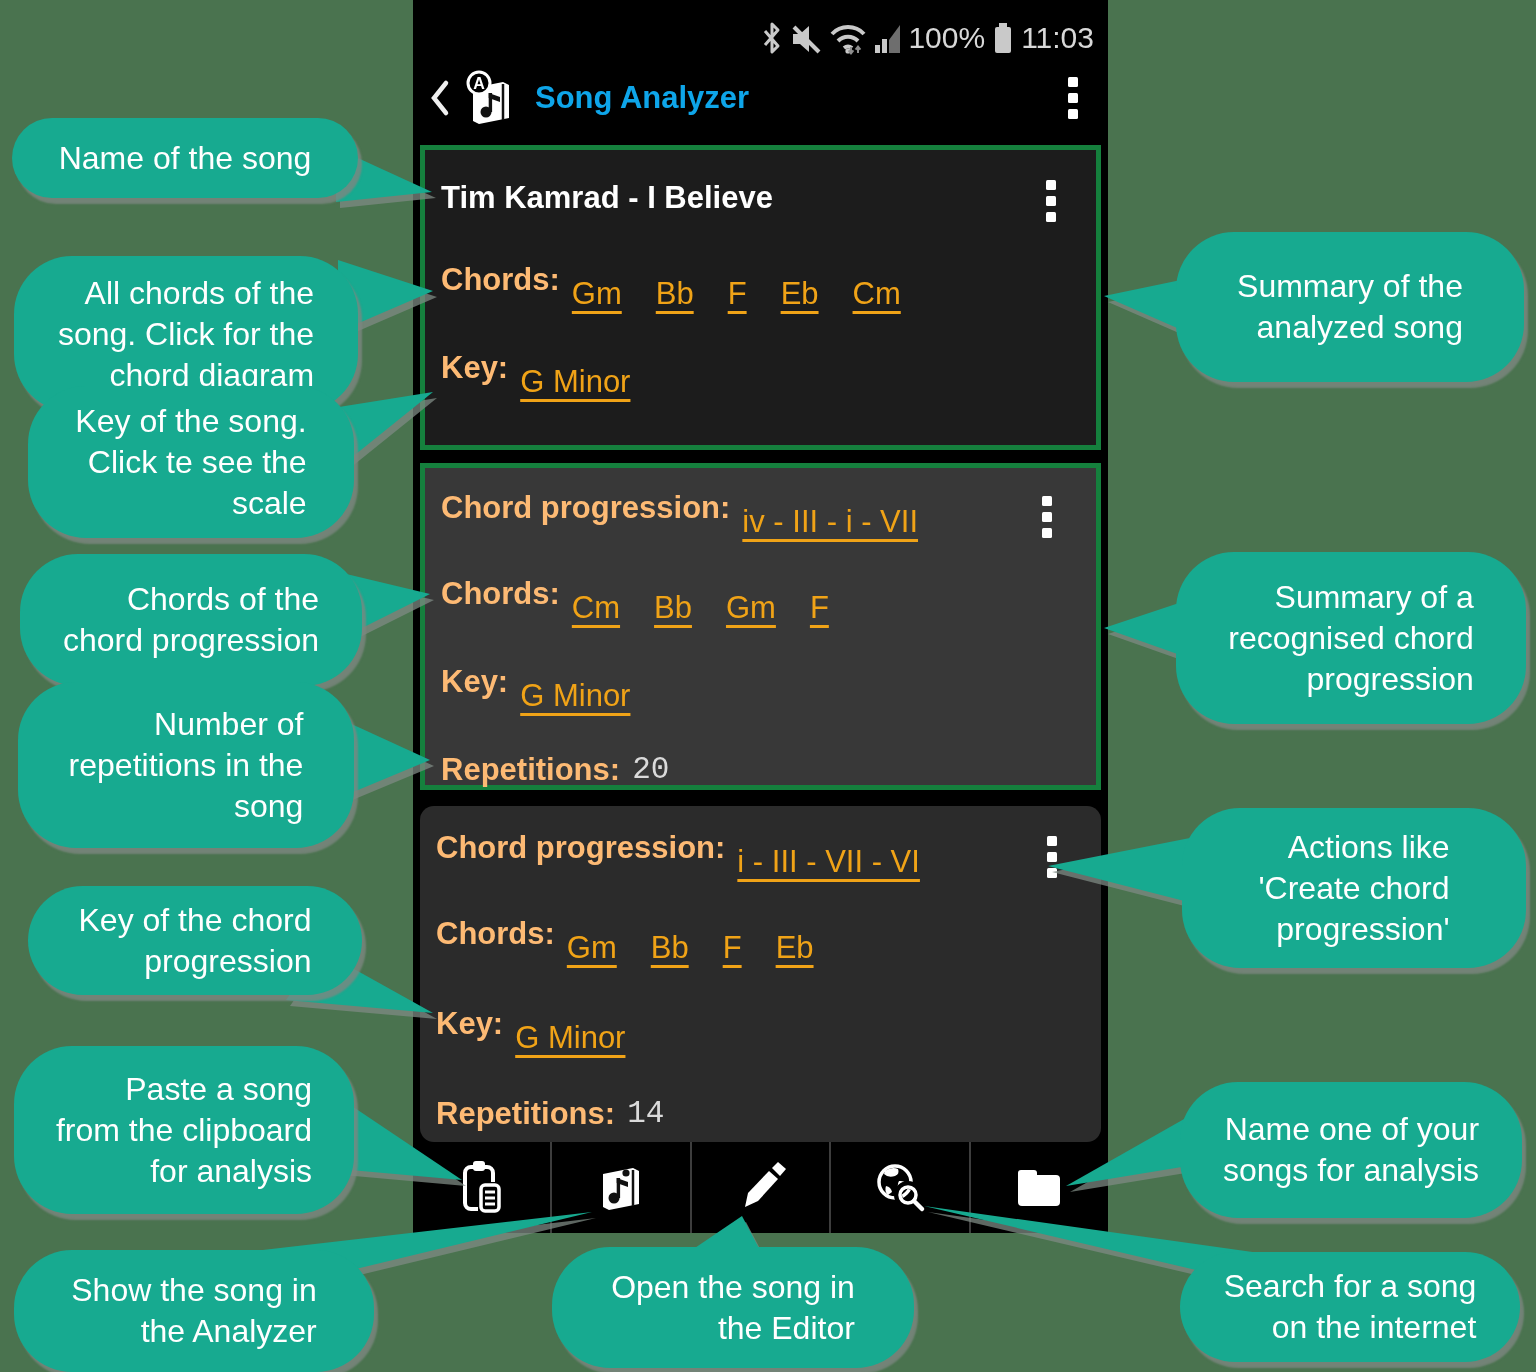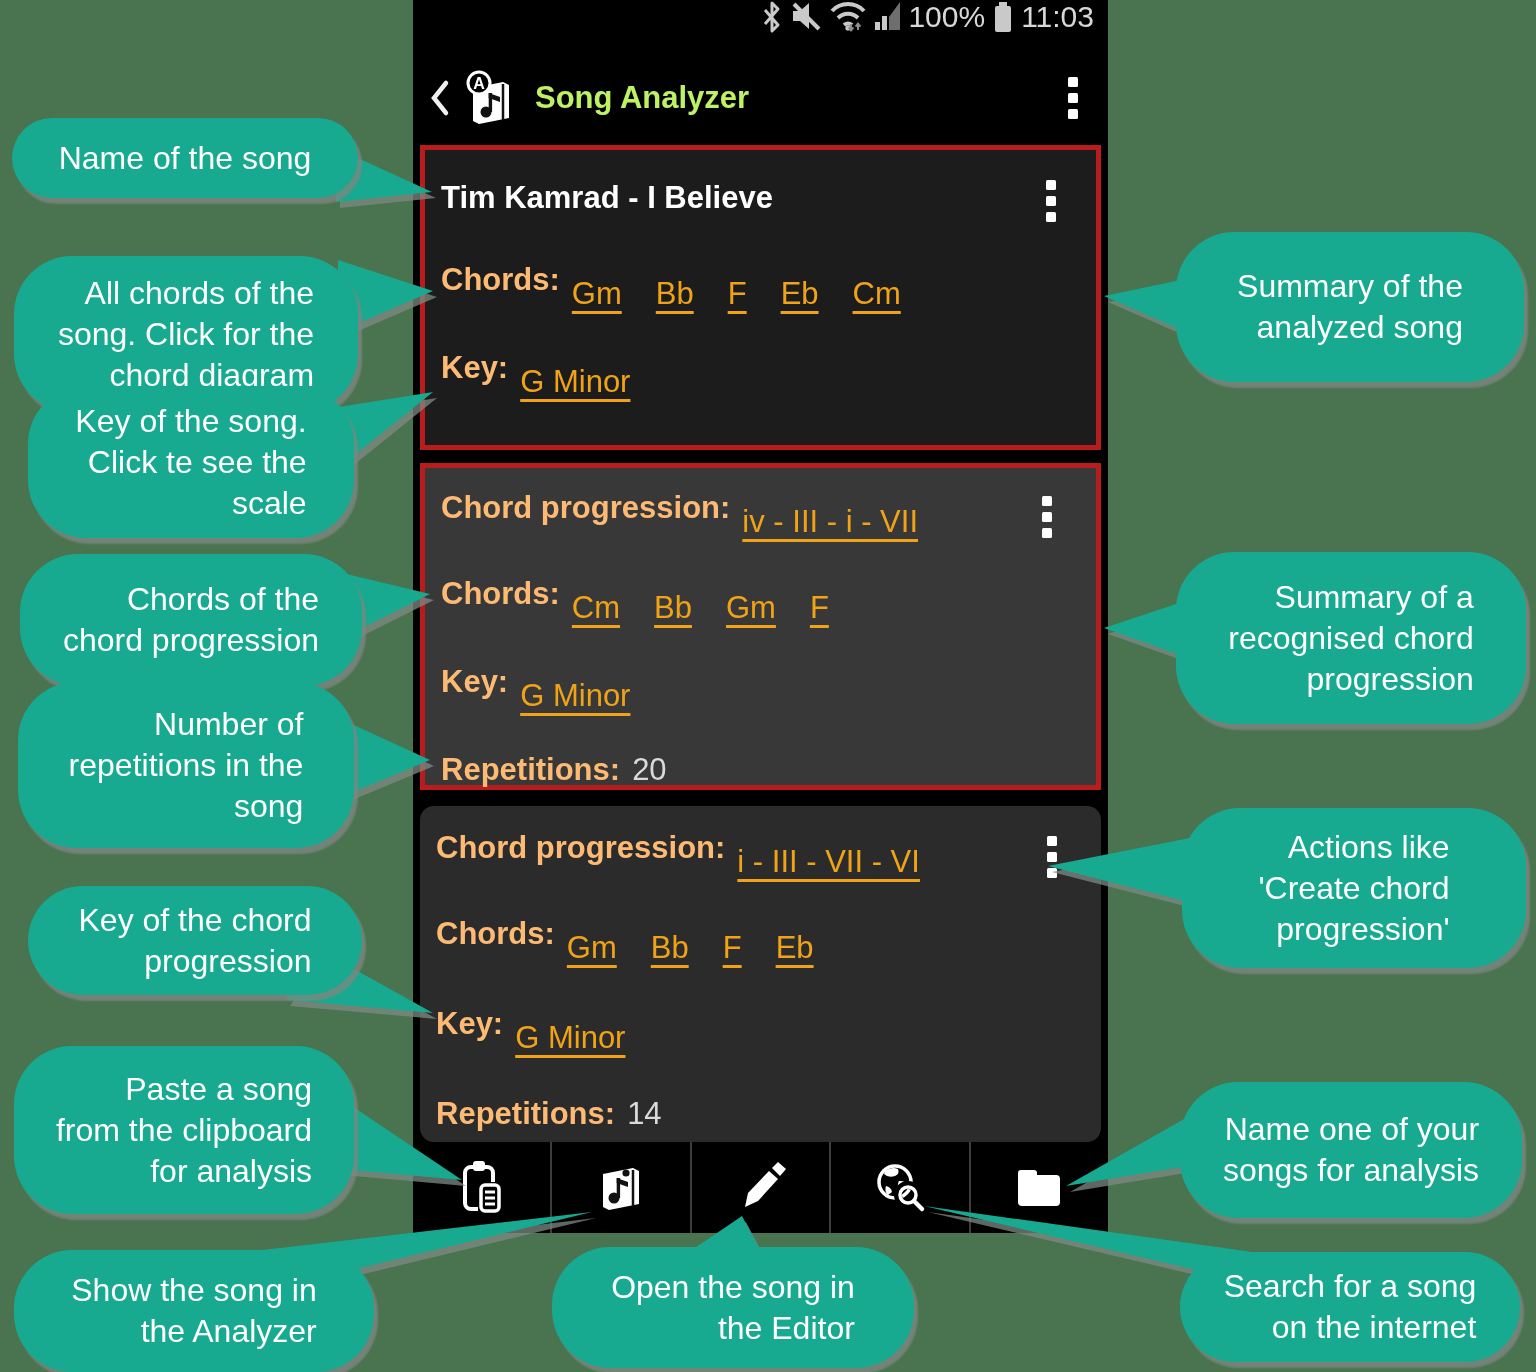--- a/index.html
+++ b/index.html
@@ -3,38 +3,38 @@
 <meta charset="utf-8">
 <style>
   html,body{margin:0;padding:0;}
   body{
     width:1536px;height:1372px;position:relative;overflow:hidden;
     background:#4A734F;
     font-family:"Liberation Sans", sans-serif;
   }
   
   .phone{position:absolute;left:413px;top:0;width:695px;height:1233px;background:#000;z-index:1;}
-  .statusbar{position:absolute;top:0;left:0;right:0;height:55px;display:flex;justify-content:flex-end;align-items:flex-start;gap:7px;padding-right:14px;color:#D8D8D8;}
+  .statusbar{position:absolute;top:0;left:0;right:0;height:55px;display:flex;justify-content:flex-end;align-items:flex-end;gap:7px;padding-right:14px;color:#D8D8D8;}
   .statusbar .sttext{font-size:30px;color:#D8D8D8;}
   .appbar{position:absolute;top:55px;left:0;right:0;height:86px;display:flex;align-items:center;padding:0 24px 0 16px;box-sizing:border-box;}
-  .appbar .title{color:#bef264;font-size:31px;font-weight:bold;margin-left:16px;}
+  .appbar .title{color:#0ea5e9;font-size:31px;font-weight:bold;margin-left:16px;}
   .spacer{flex:1;}
   .dots{display:flex;flex-direction:column;gap:6px;padding:6px;}
   .dots i{width:10px;height:10px;background:#fff;border-radius:1.5px;display:block;}
   .card{position:absolute;left:7px;width:681px;box-sizing:border-box;}
-  .card.red{border:5px solid #b91c1c;background:#1C1C1C;}
+  .card.red{border:5px solid #15803d;background:#1C1C1C;}
   #card2.red{background:#383838;}
   #card3{background:#2B2B2B;border-radius:14px;}
   .card .row{position:absolute;left:16px;right:60px;height:44px;display:flex;align-items:center;font-size:31px;line-height:44px;white-space:nowrap;}
   .lbl{color:#fdba74;font-weight:bold;margin-right:12px;}
   .ttl{color:#fff;font-weight:bold;}
   .link{color:#F0A317;text-decoration:underline;text-decoration-thickness:3px;text-underline-offset:7px;cursor:pointer;margin-top:28px;}
   .links{display:flex;}
   .links .link{margin-right:34px;}
-  .val{color:#DADADA;}
+  .val{color:#DADADA;font-family:Liberation Mono, monospace;}
   .cmenu{position:absolute;}
   .toolbar{position:absolute;left:0;right:0;top:1142px;height:91px;display:flex;background:#000;}
   .tcell{flex:1;display:flex;align-items:center;justify-content:center;}
   .tcell + .tcell{border-left:2px solid #3D3D3D;}
   
   .tails{position:absolute;left:0;top:0;z-index:3;pointer-events:none;}
   .bubble{
     position:absolute;z-index:4;background:#17AA90;color:#fff;
     display:flex;align-items:center;justify-content:center;text-align:right;
     white-space:pre-line;font-size:32px;line-height:41px;border-radius:58px;

